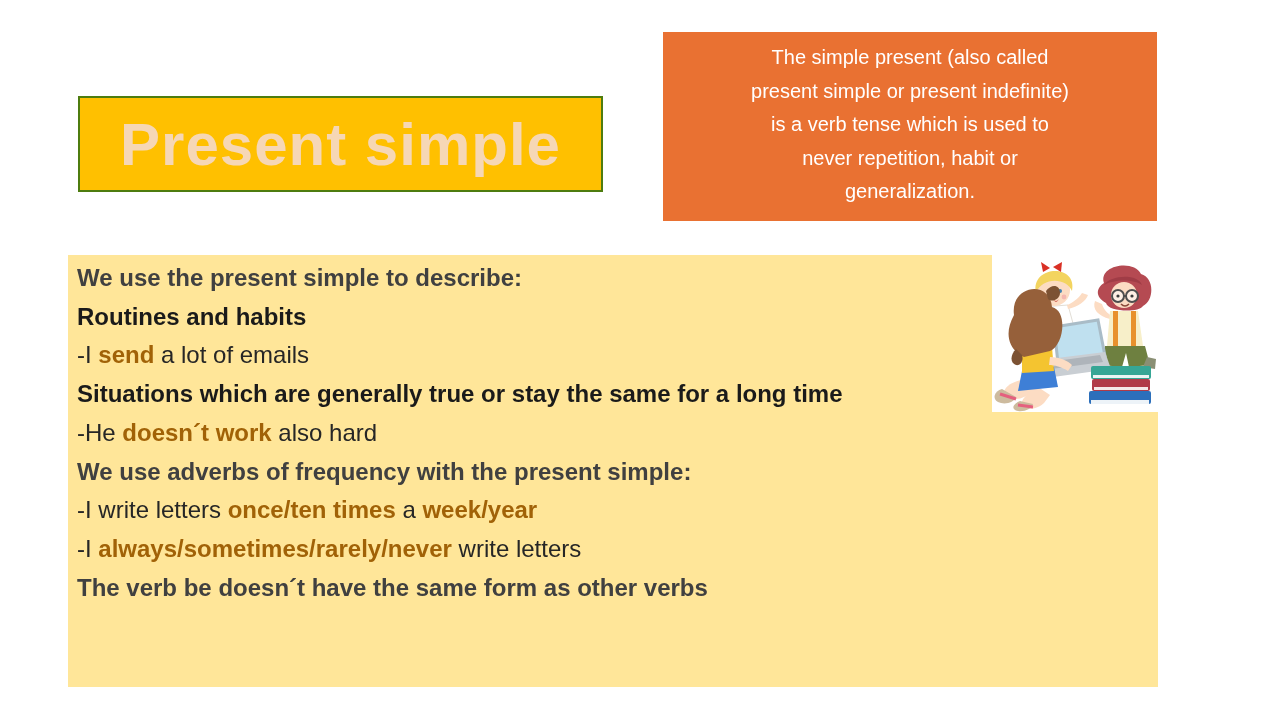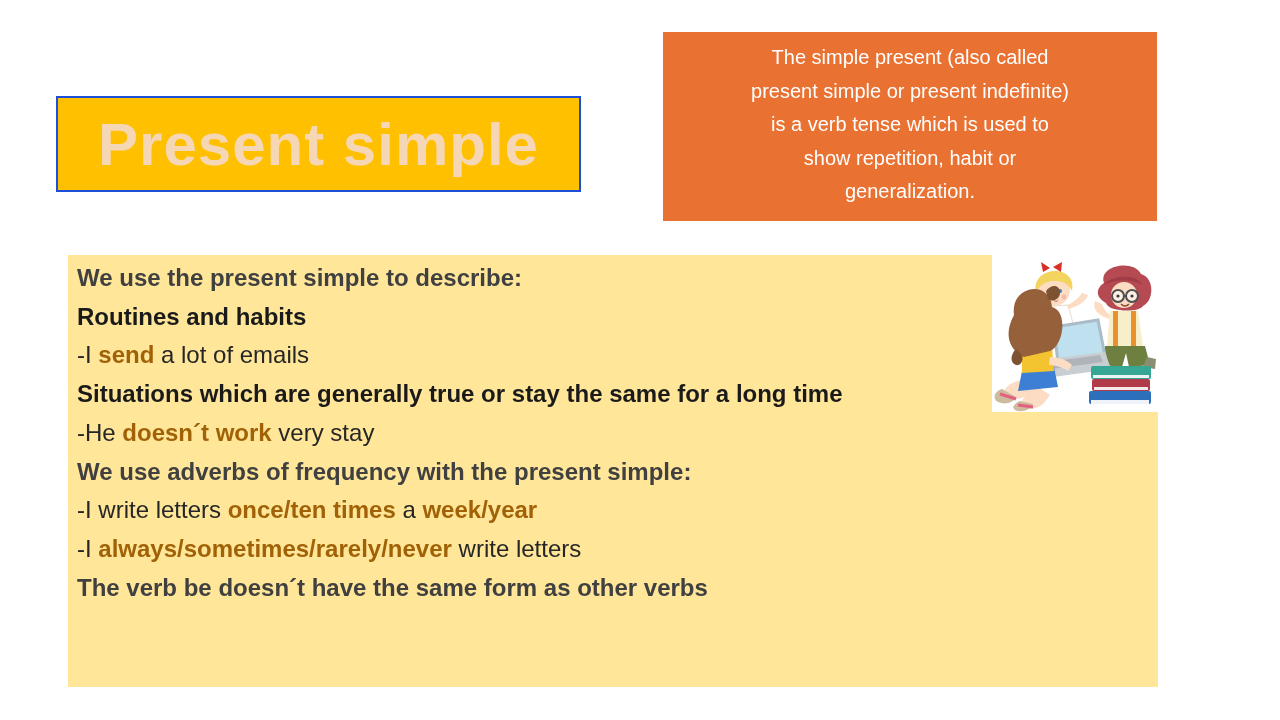--- a/index.html
+++ b/index.html
@@ -3,22 +3,22 @@
 <meta charset="utf-8">
 <style>
   html,body{margin:0;padding:0;}
   body{
     width:1280px;height:720px;background:#ffffff;position:relative;
     font-family:"Liberation Sans", sans-serif;overflow:hidden;
   }
 
   
   .title-box{
-    position:absolute;left:56px;top:96px;width:525px;height:96px;
-    background:#FFC000;border:2px solid #1d4ed8;box-sizing:border-box;
+    position:absolute;left:78px;top:96px;width:525px;height:96px;
+    background:#FFC000;border:2px solid #4d7c0f;box-sizing:border-box;
     display:flex;align-items:center;justify-content:center;
   }
   .title-text{
     font-size:60px;font-weight:700;color:#F6D7B5;letter-spacing:1px;white-space:nowrap;
   }
 
   
   .info-box{
     position:absolute;left:663px;top:32px;width:494px;height:189px;
     background:#E97132;box-sizing:border-box;padding-top:9px;text-align:center;
@@ -46,30 +46,30 @@
 <body>
 
 <div class="title-box">
   <span class="title-text">Present simple</span>
 </div>
 
 <div class="info-box">
   <div class="info-line">The simple present (also called</div>
   <div class="info-line">present simple or present indefinite)</div>
   <div class="info-line">is a verb tense which is used to</div>
-  <div class="info-line">show repetition, habit or</div>
+  <div class="info-line">never repetition, habit or</div>
   <div class="info-line">generalization.</div>
 </div>
 
 <div class="content-box">
     <div class="content-line"><span class="seg-heading-red">We use the present simple to describe:</span></div>
     <div class="content-line"><span class="seg-heading-black">Routines and habits</span></div>
     <div class="content-line"><span class="seg-plain">-I </span><span class="seg-accent">send</span><span class="seg-plain"> a lot of emails</span></div>
     <div class="content-line"><span class="seg-heading-black">Situations which are generally true or stay the same for a long time</span></div>
-    <div class="content-line"><span class="seg-plain">-He </span><span class="seg-accent">doesn´t work</span><span class="seg-plain"> very stay</span></div>
+    <div class="content-line"><span class="seg-plain">-He </span><span class="seg-accent">doesn´t work</span><span class="seg-plain"> also hard</span></div>
     <div class="content-line"><span class="seg-heading-red">We use adverbs of frequency with the present simple:</span></div>
     <div class="content-line"><span class="seg-plain">-I write letters </span><span class="seg-accent">once/ten times</span><span class="seg-plain"> a </span><span class="seg-accent">week/year</span></div>
     <div class="content-line"><span class="seg-plain">-I </span><span class="seg-accent">always/sometimes/rarely/never</span><span class="seg-plain"> write letters</span></div>
     <div class="content-line"><span class="seg-heading-red">The verb be doesn´t have the same form as other verbs</span></div>
   </div>
 
 <div class="illustration">
   <svg width="166" height="159" viewBox="0 0 166 159" xmlns="http://www.w3.org/2000/svg">
     <rect x="0" y="0" width="166" height="159" fill="#ffffff"></rect>
 

